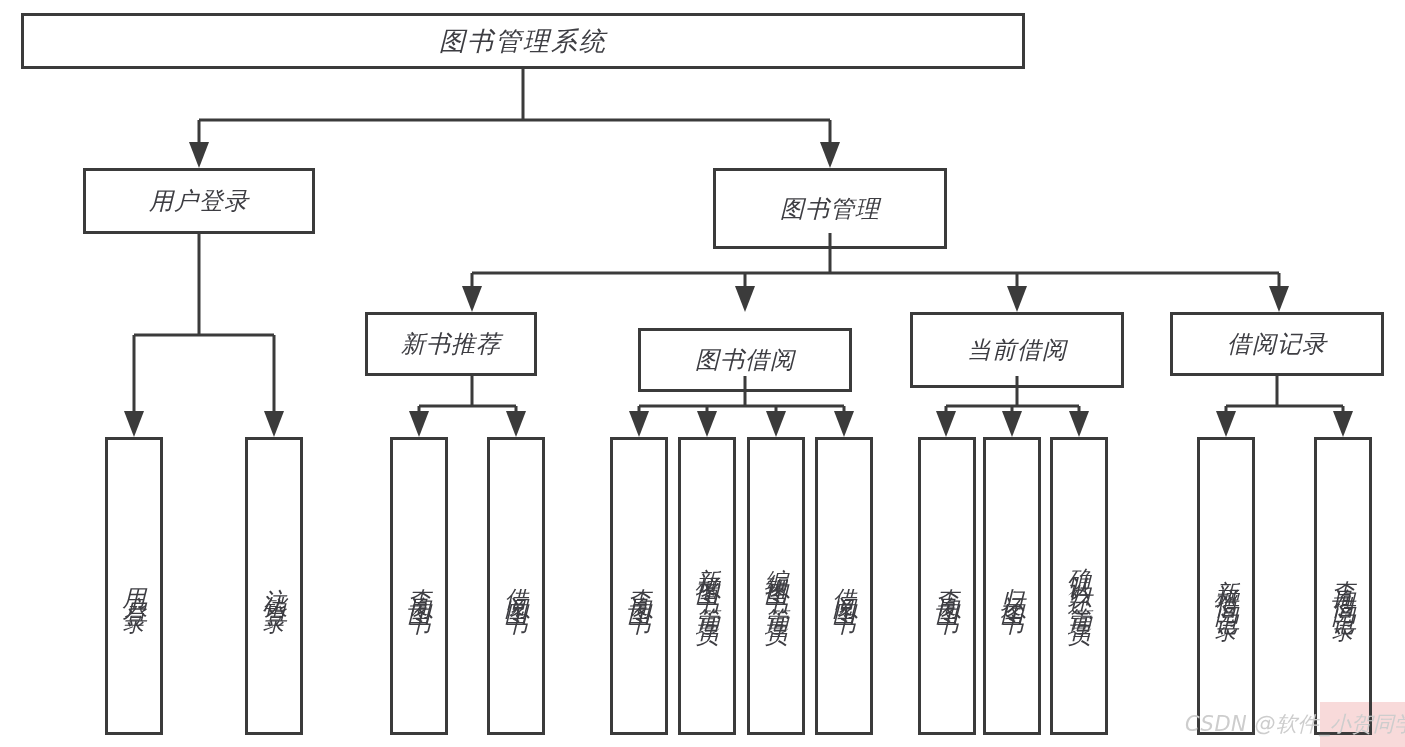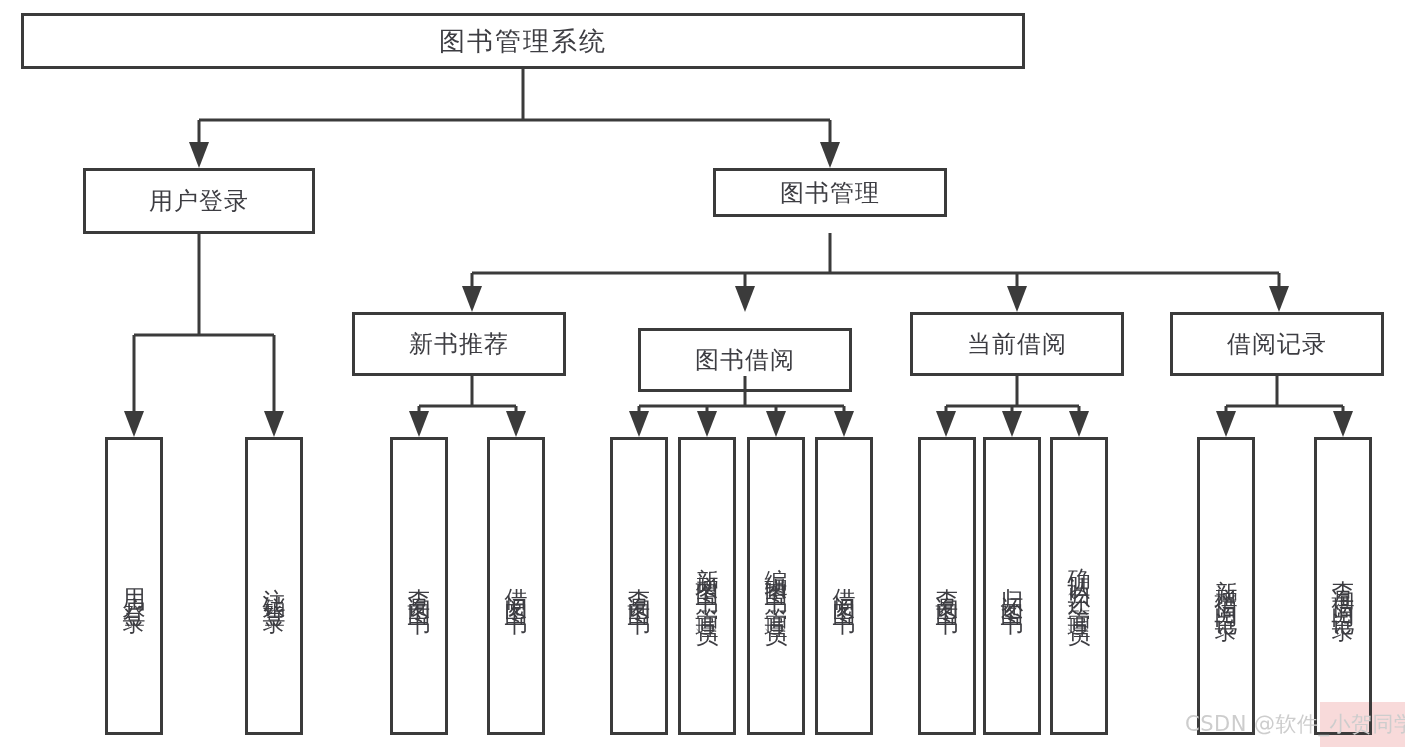--- a/index.html
+++ b/index.html
@@ -1,19 +1,19 @@
 <!DOCTYPE html>
 <html><head>
 <meta charset="utf-8">
 <style>
   html,body { margin:0; padding:0; background:#ffffff; }
   .stage {
     position:relative; width:1405px; height:747px; background:#ffffff;
     font-family:"DejaVu Sans","Liberation Sans",sans-serif;
-    color:#3d3d42; overflow:hidden;
+    color:#3d3d42; overflow:hidden;font-style:italic;
   }
   .connectors { position:absolute; left:0; top:0; z-index:1; }
   .node {
     position:absolute; box-sizing:border-box;
     border:3px solid #3b3b3b; background:transparent;
     display:flex; align-items:center; justify-content:center;
     z-index:2; text-align:center;
   }
   .node--root  { font-size:26px; letter-spacing:2px; }
   .node--lvl   { font-size:24px; letter-spacing:1px; }
@@ -73,31 +73,31 @@
     </g>
   </svg>
 
   <div class="node node--root" style="left:21px; top:13px; width:1004px; height:56px;">
     <span>图书管理系统</span>
   </div>
 
   <div class="node node--lvl" style="left:83px; top:168px; width:232px; height:66px;">
     <span>用户登录</span>
   </div>
-  <div class="node node--lvl" style="left:713px; top:168px; width:234px; height:49px;">
+  <div class="node node--lvl" style="left:713px; top:168px; width:234px; height:81px;">
     <span>图书管理</span>
   </div>
 
-  <div class="node node--lvl" style="left:352px; top:312px; width:214px; height:64px;">
+  <div class="node node--lvl" style="left:365px; top:312px; width:172px; height:64px;">
     <span>新书推荐</span>
   </div>
   <div class="node node--lvl" style="left:638px; top:312px; width:214px; height:64px;margin-top:16px;">
     <span>图书借阅</span>
   </div>
-  <div class="node node--lvl" style="left:910px; top:312px; width:214px; height:64px;">
+  <div class="node node--lvl" style="left:910px; top:312px; width:214px; height:76px;">
     <span>当前借阅</span>
   </div>
   <div class="node node--lvl" style="left:1170px; top:312px; width:214px; height:64px;">
     <span>借阅记录</span>
   </div>
 
   <div class="node node--leaf" style="left:105px; top:437px; width:58px; height:298px;">
     <span class="vtext">用户登录</span>
   </div>
   <div class="node node--leaf" style="left:245px; top:437px; width:58px; height:298px;">

